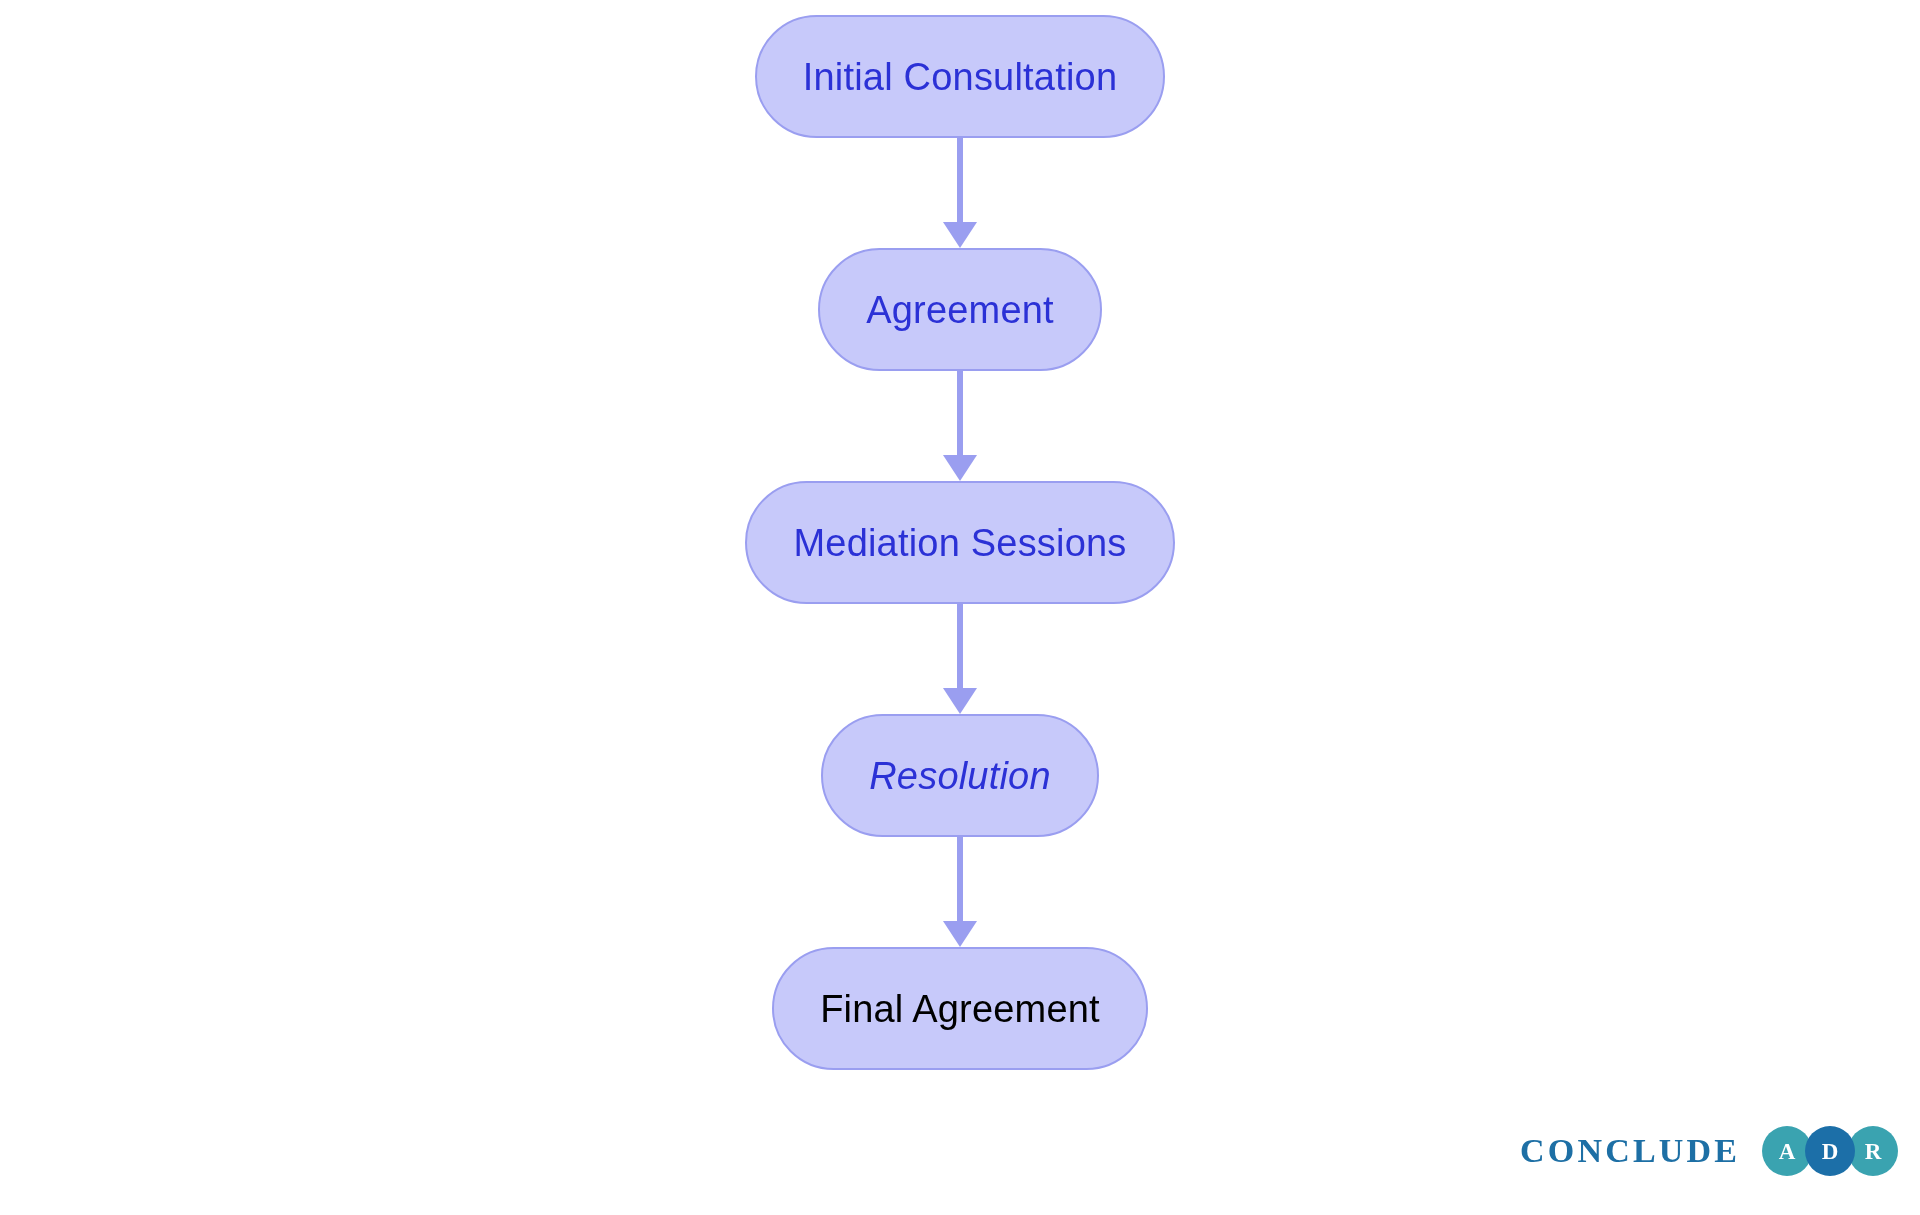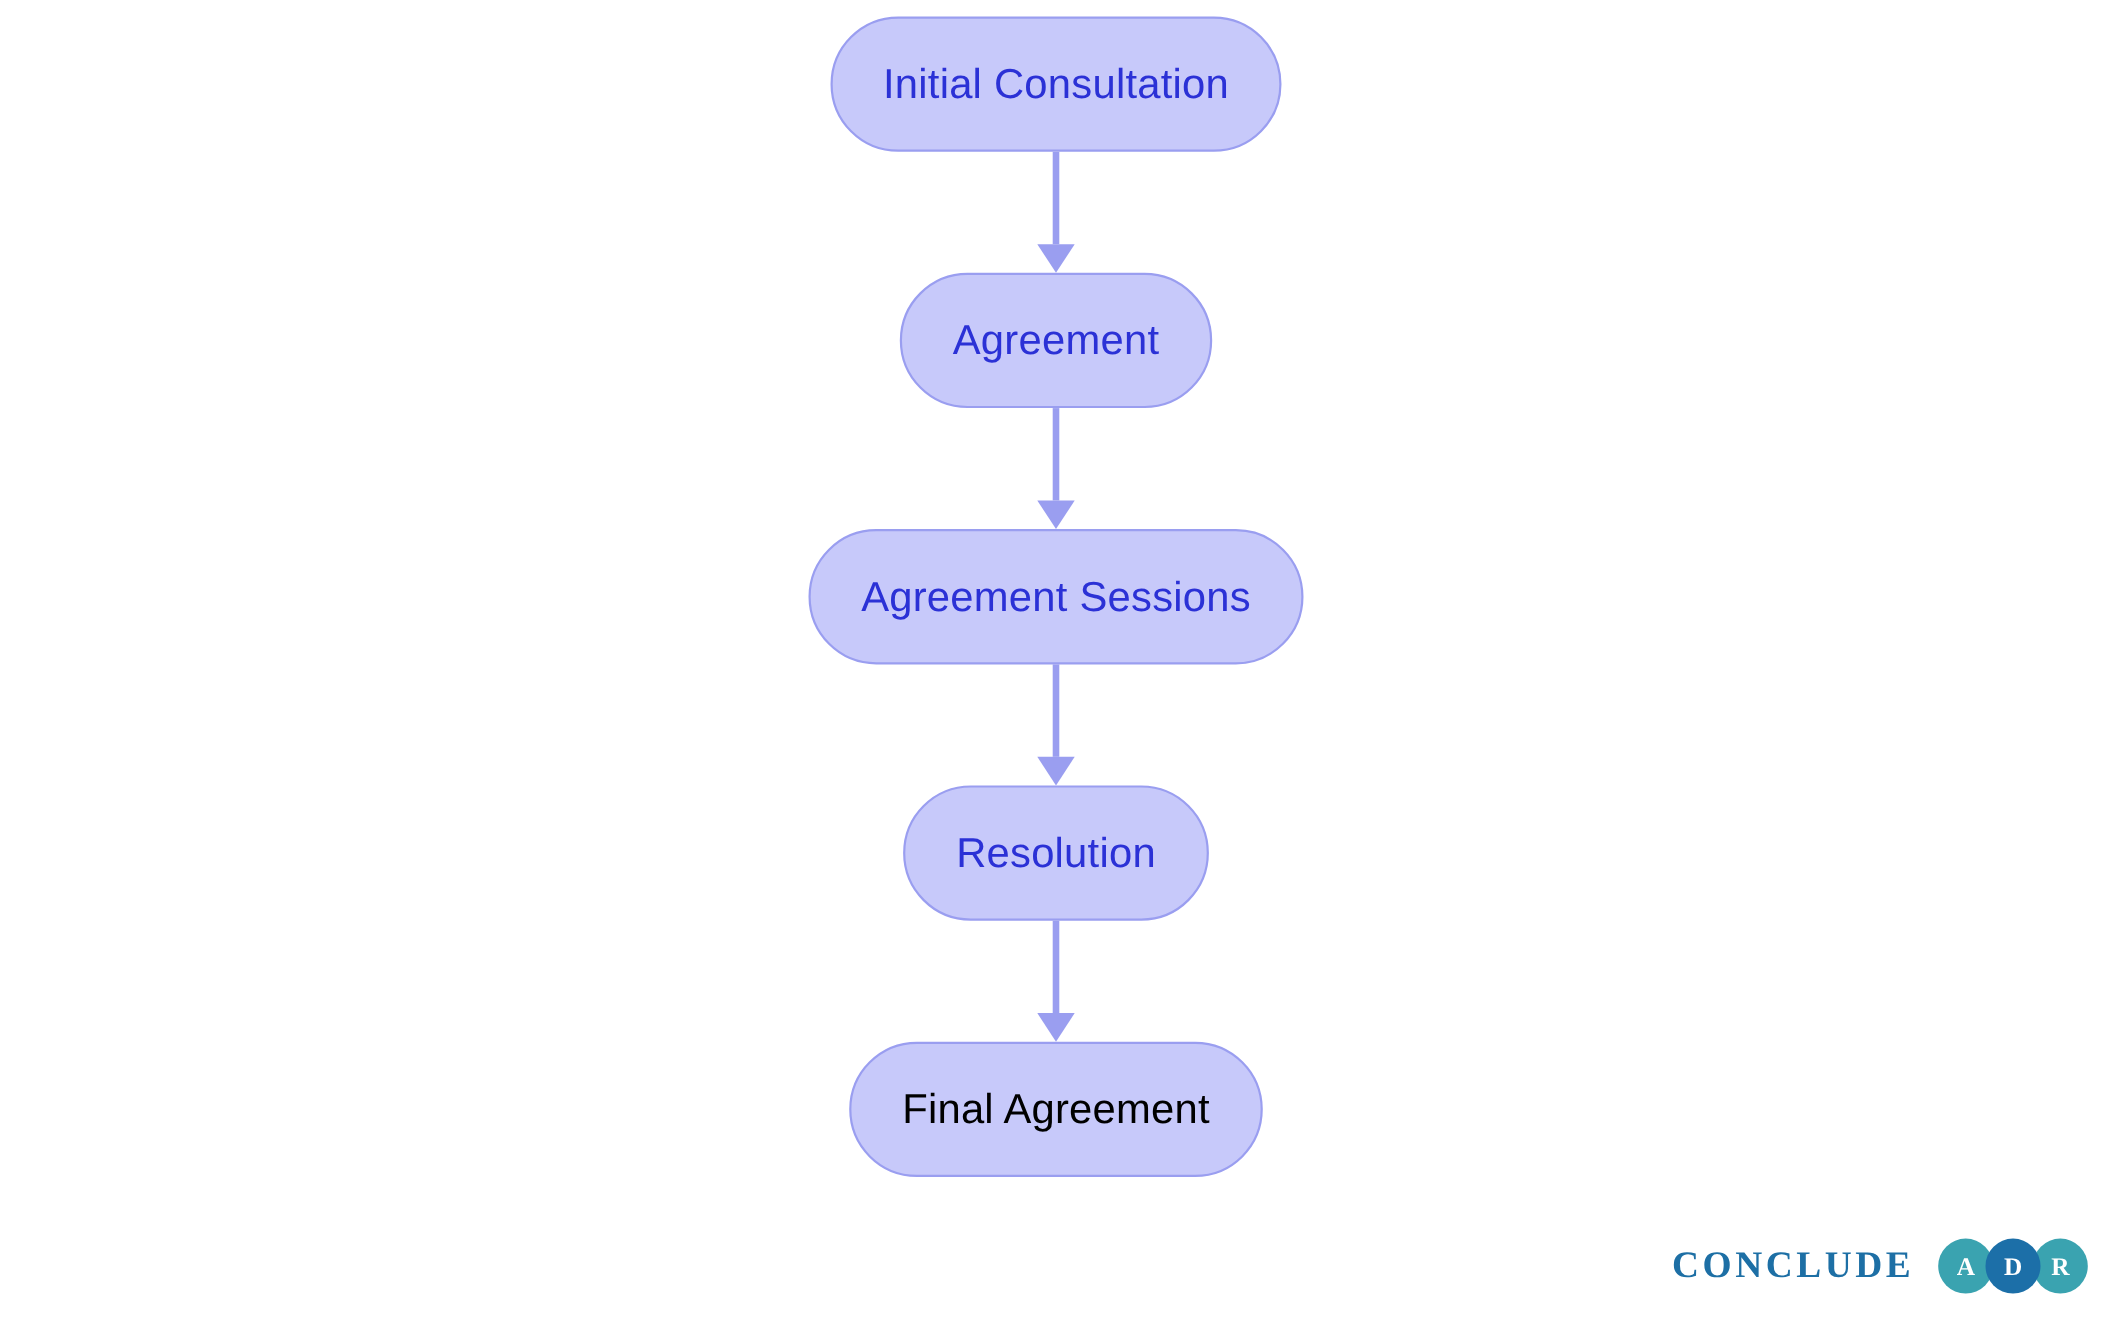--- a/index.html
+++ b/index.html
@@ -141,30 +141,30 @@
     <div class="node node-2" style="background: rgb(199, 201, 250); border-color: rgb(154, 158, 240);">
       <span class="node-label" style="color: rgb(43, 49, 214);">Agreement</span>
     </div>
 
     <div class="connector">
       <div class="conn-line" style="background: rgb(154, 158, 240);"></div>
       <div class="conn-head" style="border-top-color: rgb(154, 158, 240);"></div>
     </div>
 
     <div class="node node-3" style="background: rgb(199, 201, 250); border-color: rgb(154, 158, 240);">
-      <span class="node-label" style="color: rgb(43, 49, 214);">Agreement Sessions</span>
+      <span class="node-label" style="color: rgb(43, 49, 214);">Mediation Sessions</span>
     </div>
 
     <div class="connector">
       <div class="conn-line" style="background: rgb(154, 158, 240);"></div>
       <div class="conn-head" style="border-top-color: rgb(154, 158, 240);"></div>
     </div>
 
     <div class="node node-4" style="background: rgb(199, 201, 250); border-color: rgb(154, 158, 240);">
-      <span class="node-label" style="color: rgb(43, 49, 214);">Resolution</span>
+      <span class="node-label" style="color: rgb(43, 49, 214); font-style: italic;">Resolution</span>
     </div>
 
     <div class="connector">
       <div class="conn-line" style="background: rgb(154, 158, 240);"></div>
       <div class="conn-head" style="border-top-color: rgb(154, 158, 240);"></div>
     </div>
 
     <div class="node node-5" style="background: rgb(199, 201, 250); border-color: rgb(154, 158, 240);">
       <span class="node-label" style="color: #000000;">Final Agreement</span>
     </div>

